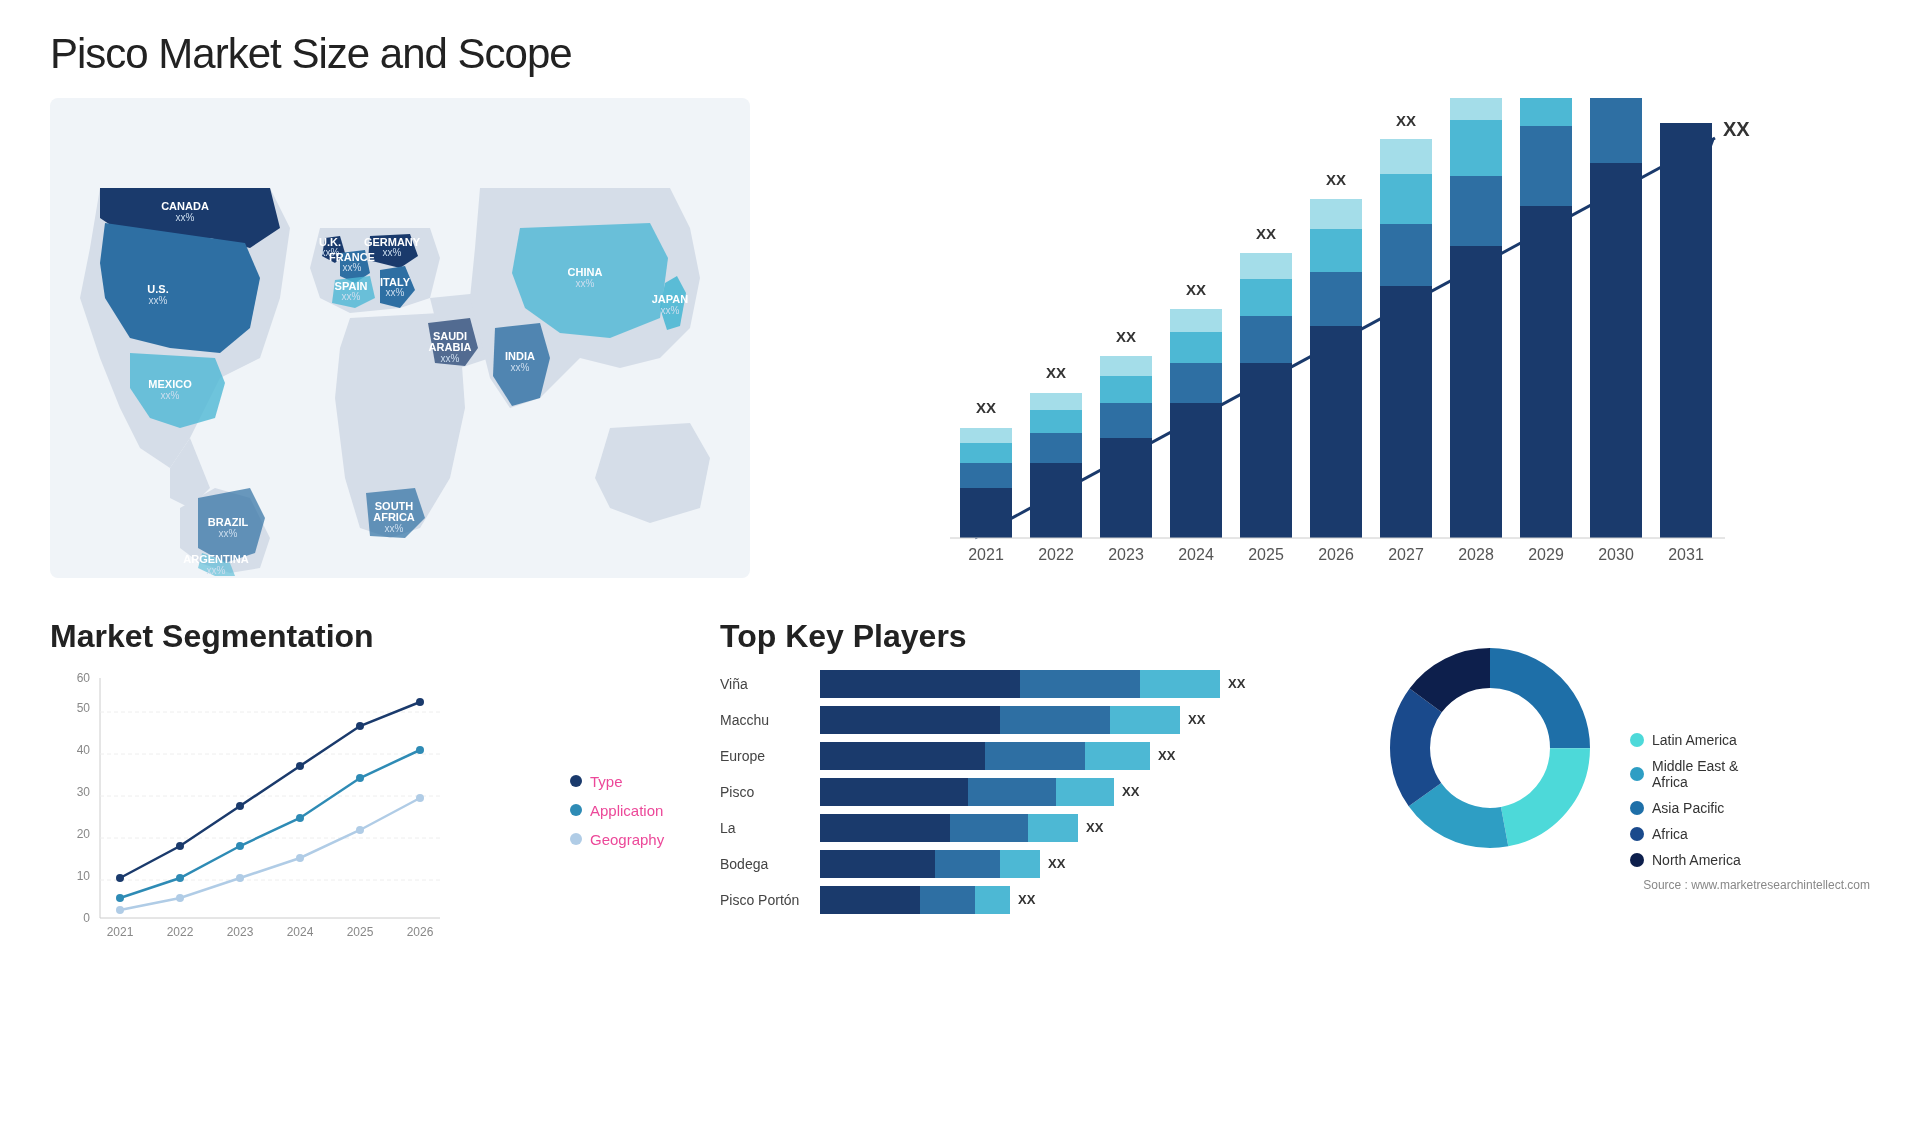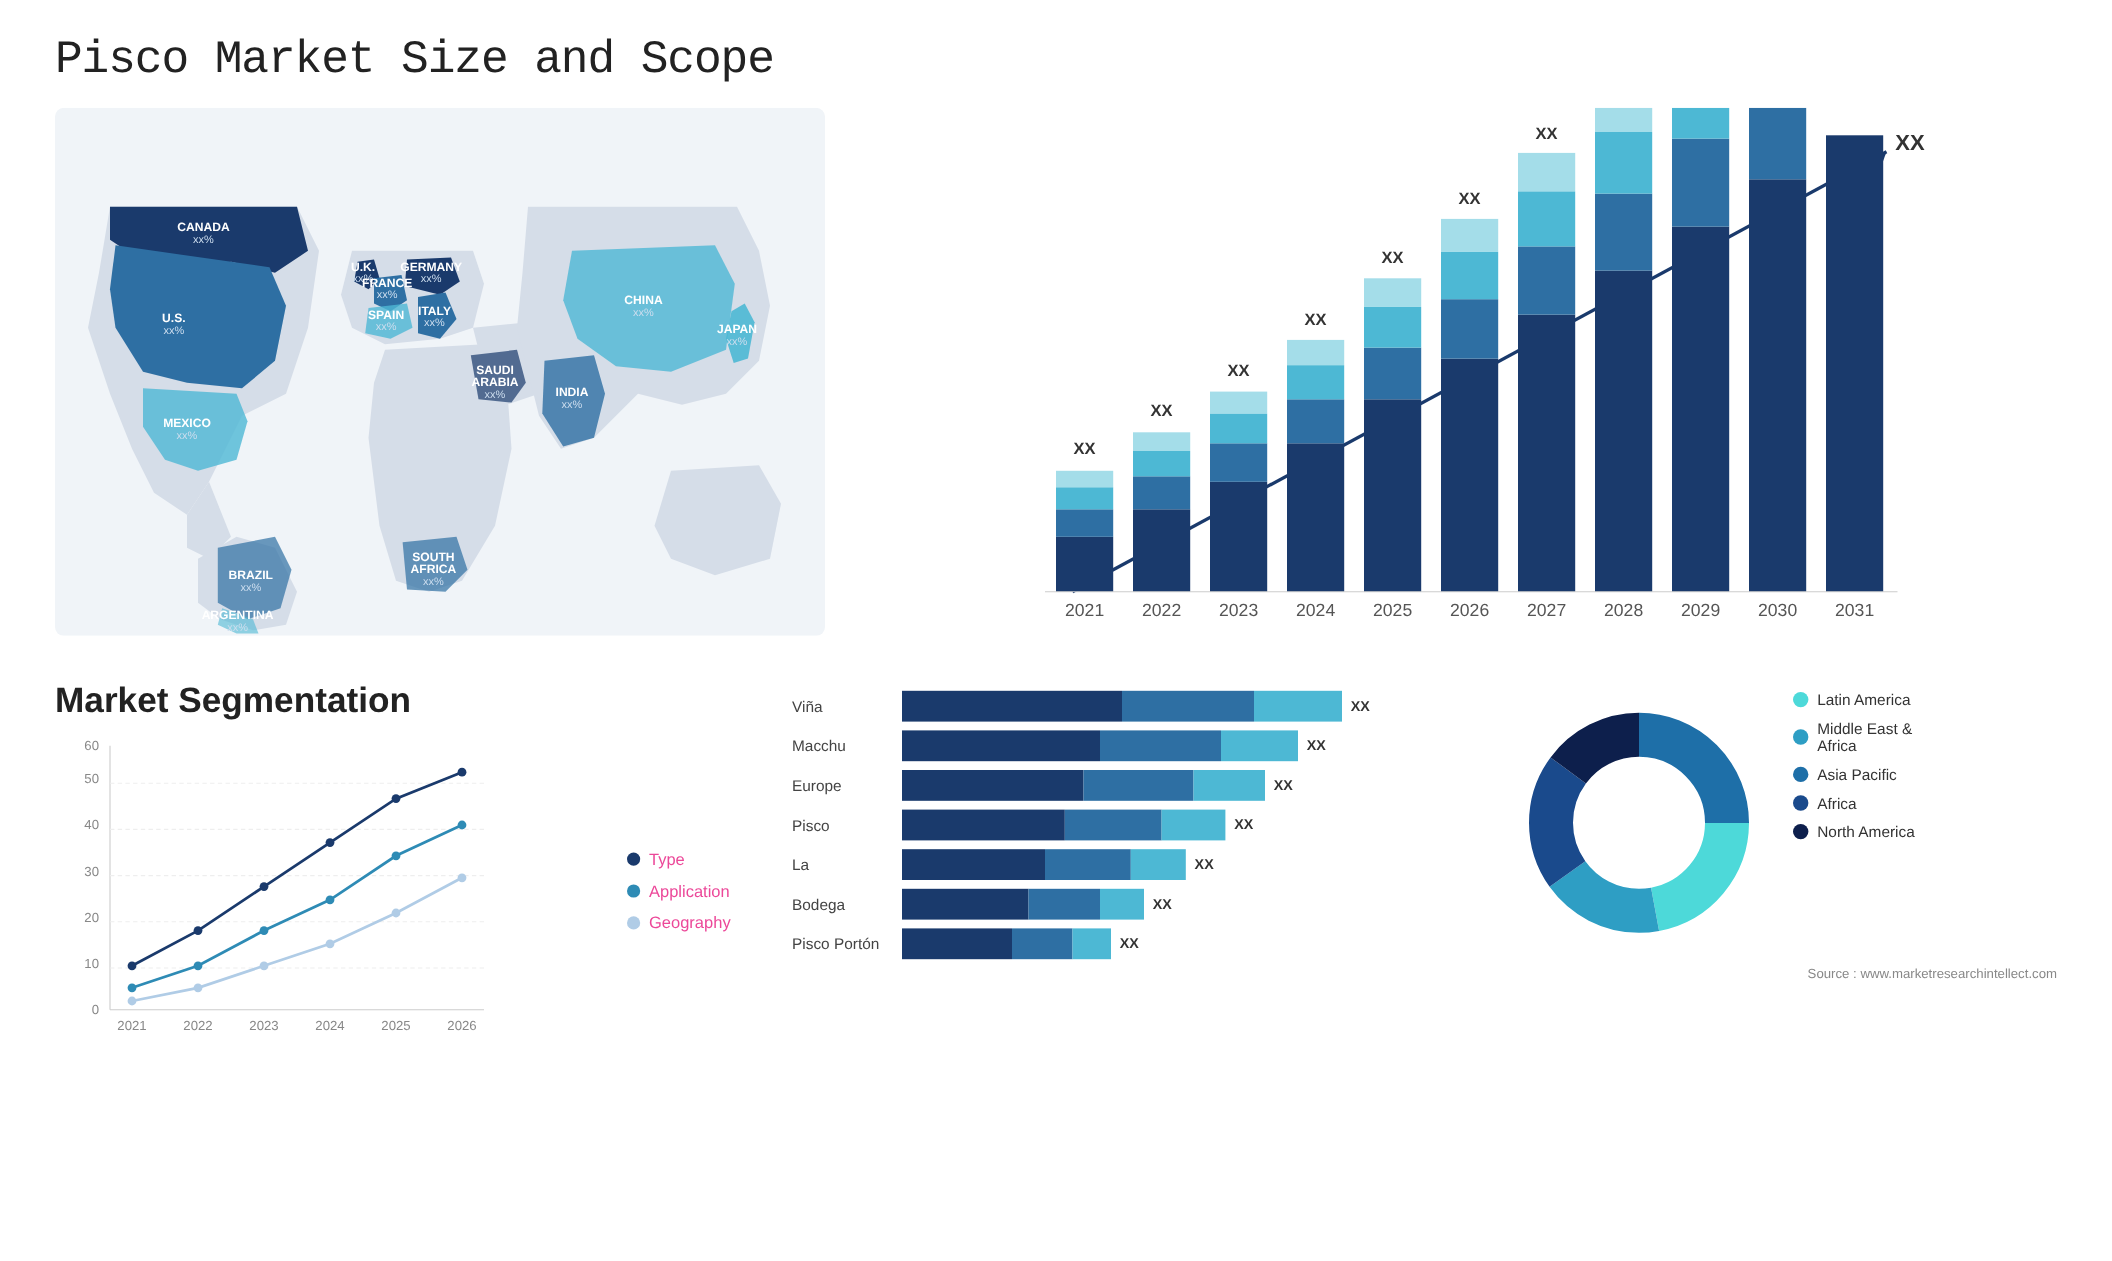--- a/index.html
+++ b/index.html
@@ -19,21 +19,20 @@
       padding: 30px 50px;
       position: relative;
     }
 
     
     .header {
       display: flex;
       justify-content: flex-start;
       align-items: flex-start;
       margin-bottom: 20px;
-      font-family: Liberation Mono, monospace;
     }
     .page-title {
       font-size: 42px;
       font-weight: 300;
       color: #222;
       letter-spacing: -1px;
     }
     .logo-area {
       display: flex;
       align-items: center;
@@ -153,21 +152,21 @@
       font-size: 13px;
       color: #333;
       margin-left: 8px;
       line-height: 28px;
       font-weight: 600;
     }
 
     
     .donut-area {
       display: flex;
-      align-items: flex-start;
+      align-items: flex-end;
       gap: 20px;
       margin-top: 10px;
     }
     .regional-legend {
       display: flex;
       flex-direction: column;
       gap: 10px;
     }
     .regional-legend-item {
       display: flex;
@@ -464,20 +463,21 @@
           </div>
           <div class="legend-item">
             <div class="legend-dot" style="background:#b0cce6;"></div>
             <span>Geography</span>
           </div>
         </div>
       </div>
     </div>
 
     <div class="players-section">
+      <h2 class="section-title">Top Key Players</h2>
       <div class="players-bars">
 
         <div class="player-row">
           <span class="player-name">Viña</span>
           <div class="player-bar-container">
             <div class="player-bar-dark" style="width:200px;"></div>
             <div class="player-bar-mid" style="width:120px;"></div>
             <div class="player-bar-light" style="width:80px;"></div>
             <span class="player-bar-label">XX</span>
           </div>

